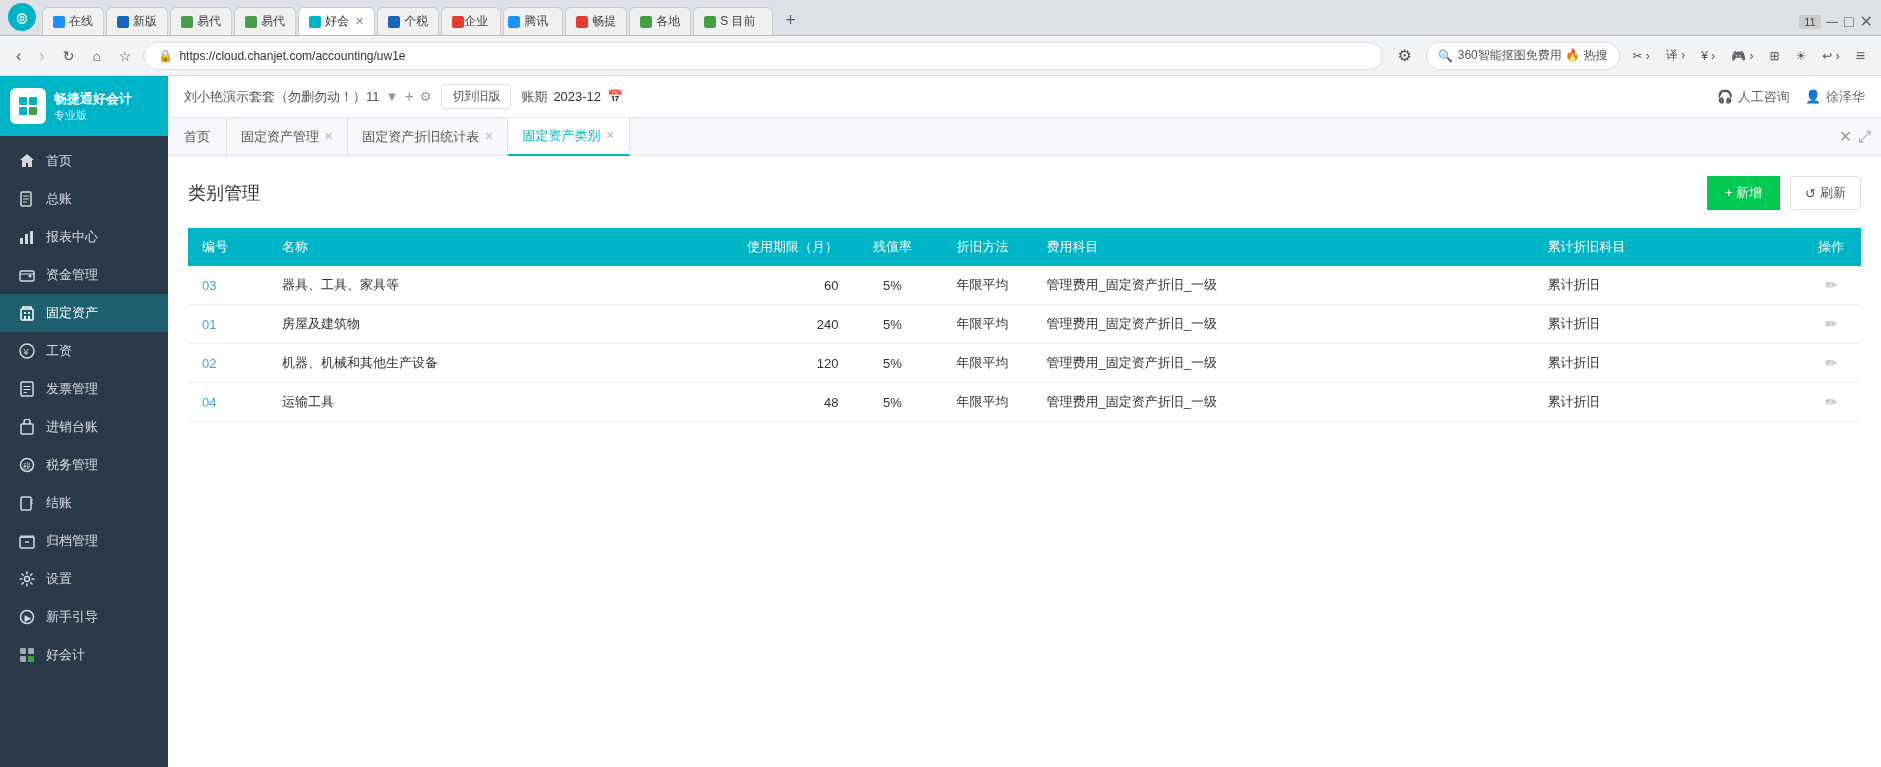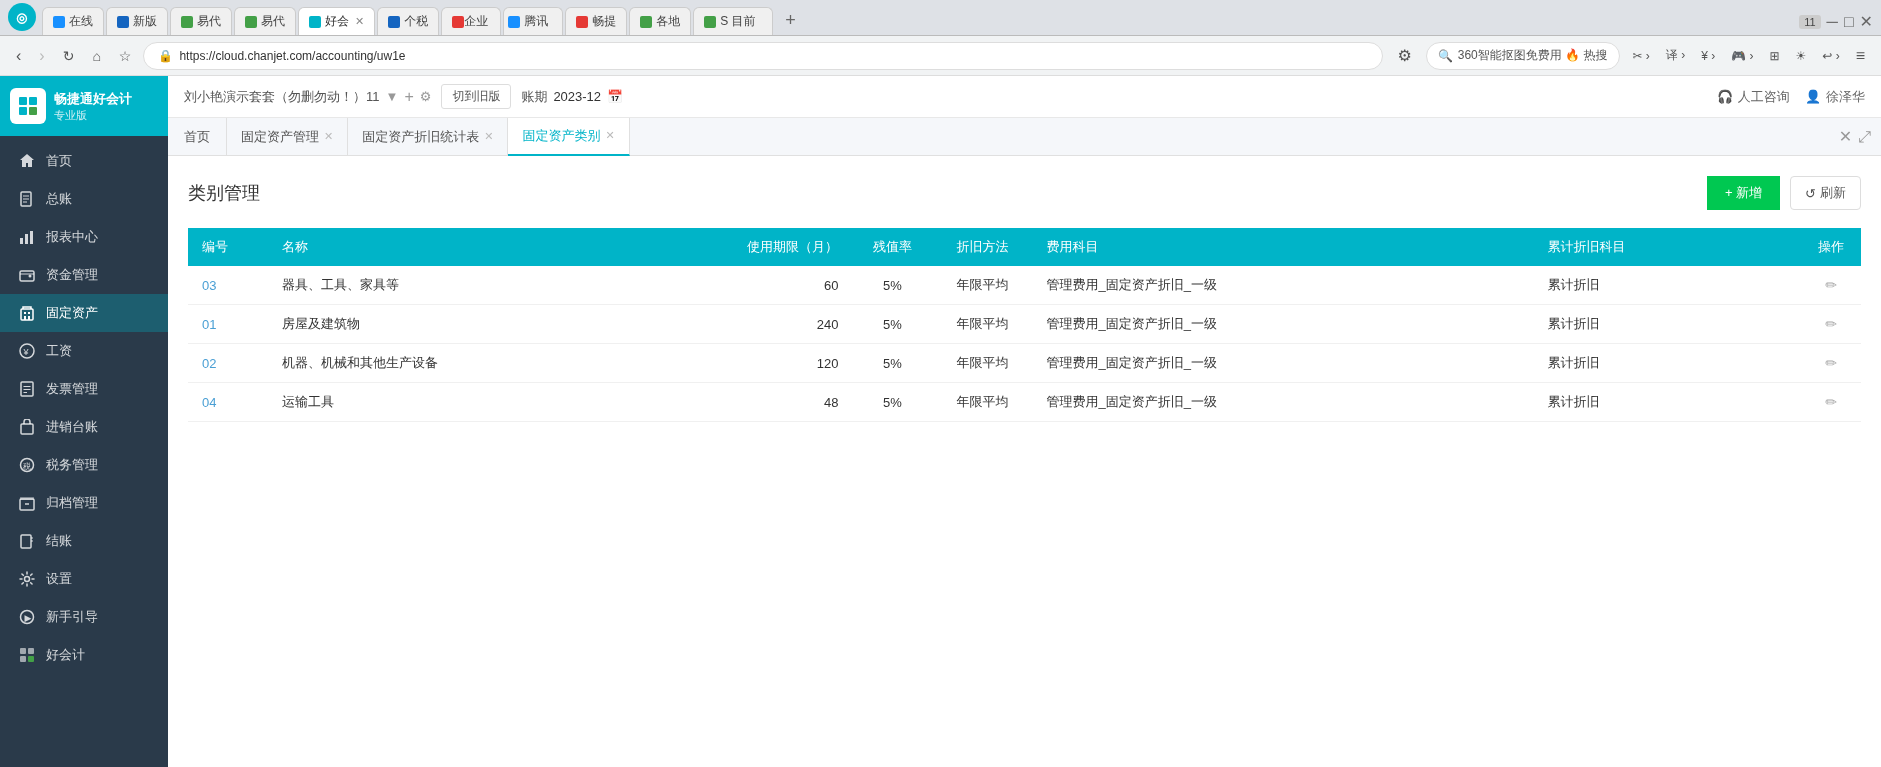--- a/index.html
+++ b/index.html
@@ -224,37 +224,37 @@
               <circle cx="8" cy="8" r="6.5" fill="none" stroke="currentColor" stroke-width="1.5"></circle>
               <text x="4" y="11.5" font-size="8" fill="currentColor">税</text>
             </svg>
         </div>
         <span>税务管理</span>
       </div>
 
       <div class="sidebar-item">
         <div class="sidebar-icon">
           <svg width="16" height="16" viewBox="0 0 16 16" fill="currentColor">
+              <rect x="2" y="2" width="10" height="13" rx="1" fill="none" stroke="currentColor" stroke-width="1.5"></rect>
+              <line x1="12" y1="5" x2="14" y2="5" stroke="currentColor" stroke-width="1"></line>
+              <line x1="12" y1="8" x2="14" y2="8" stroke="currentColor" stroke-width="1"></line>
+            </svg>
+        </div>
+        <span>结账</span>
+      </div>
+
+      <div class="sidebar-item">
+        <div class="sidebar-icon">
+          <svg width="16" height="16" viewBox="0 0 16 16" fill="currentColor">
               <rect x="1" y="4" width="14" height="11" rx="1" fill="none" stroke="currentColor" stroke-width="1.5"></rect>
               <rect x="1" y="2" width="14" height="3" rx="0.5" fill="currentColor" opacity="0.5"></rect>
               <line x1="6" y1="9" x2="10" y2="9" stroke="currentColor" stroke-width="1.5"></line>
             </svg>
         </div>
         <span>归档管理</span>
-      </div>
-
-      <div class="sidebar-item">
-        <div class="sidebar-icon">
-          <svg width="16" height="16" viewBox="0 0 16 16" fill="currentColor">
-              <rect x="2" y="2" width="10" height="13" rx="1" fill="none" stroke="currentColor" stroke-width="1.5"></rect>
-              <line x1="12" y1="5" x2="14" y2="5" stroke="currentColor" stroke-width="1"></line>
-              <line x1="12" y1="8" x2="14" y2="8" stroke="currentColor" stroke-width="1"></line>
-            </svg>
-        </div>
-        <span>结账</span>
       </div>
 
       <div class="sidebar-item">
         <div class="sidebar-icon">
           <svg width="16" height="16" viewBox="0 0 16 16" fill="currentColor">
               <circle cx="8" cy="8" r="2.5" fill="none" stroke="currentColor" stroke-width="1.5"></circle>
               <path d="M8 1v2M8 13v2M1 8h2M13 8h2M2.93 2.93l1.41 1.41M11.66 11.66l1.41 1.41M2.93 13.07l1.41-1.41M11.66 4.34l1.41-1.41" stroke="currentColor" stroke-width="1.5" stroke-linecap="round"></path>
             </svg>
         </div>
         <span>设置</span>

